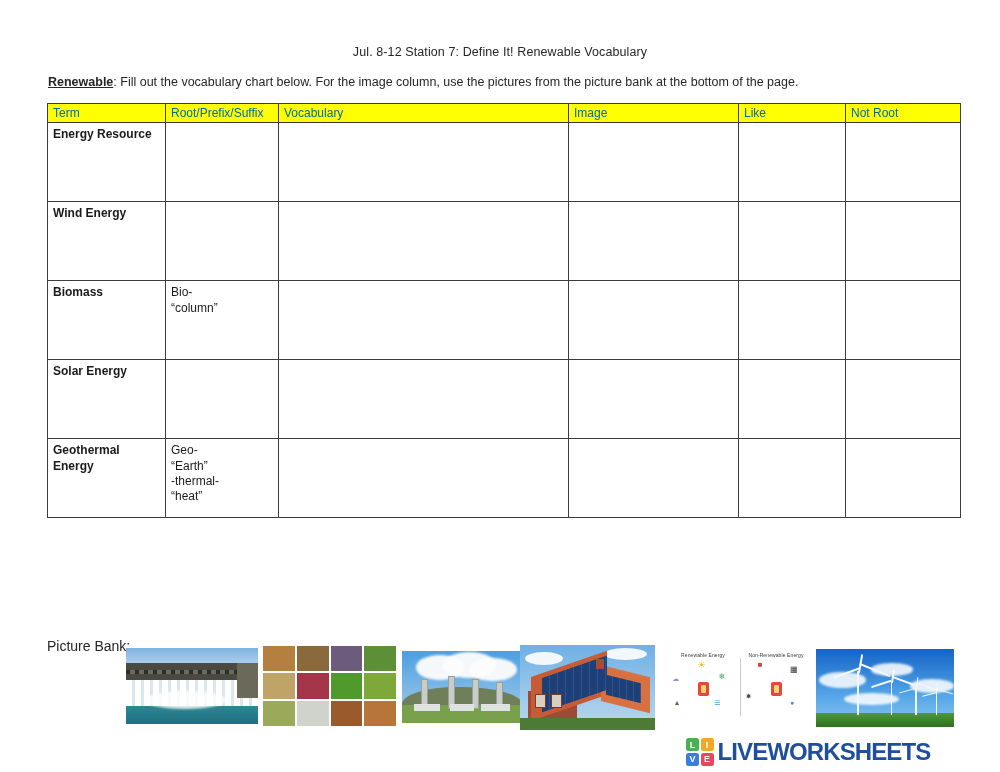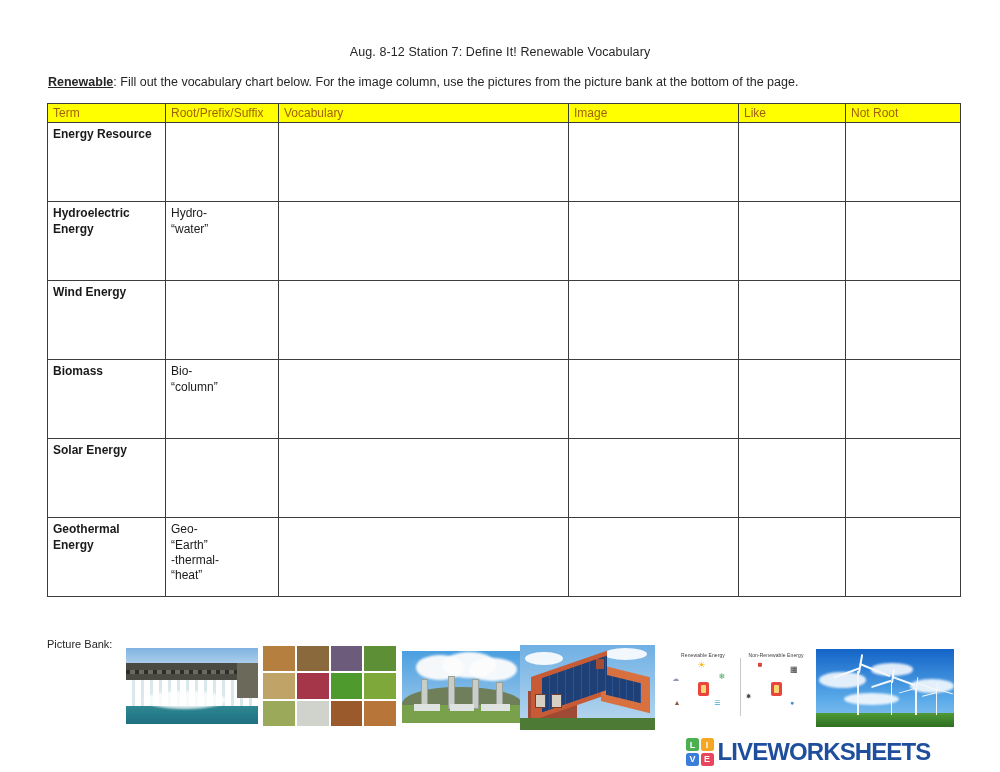--- a/index.html
+++ b/index.html
@@ -54,21 +54,21 @@
     vertical-align: top;
     padding: 4px 5px 2px 5px;
     line-height: 1.28;
   }
   .vocab-table thead th {
     background: #ffff00;
     font-weight: normal;
     text-align: left;
     height: 15px;
     font-size: 12px;
-    color: #a16207;
+    color: #0369a1;
     padding-top: 2px;
     padding-bottom: 1px;
   }
   .vocab-table tbody td {
     height: 72px;
   }
   .vocab-table tbody tr.row-alt td {
     border-top-color: #a6a6a6;
   }
   .term-cell {
@@ -84,21 +84,21 @@
   .col-def       { width: 290px; }
   .col-image     { width: 170px; }
   .col-like      { width: 107px; }
   .col-notlike   { width: 115px; }
 
   
   .picture-bank-label {
     position: absolute;
     top: 638px;
     left: 47px;
-    font-size: 11px;
+    font-size: 14px;
     color: #262626;
   }
   .picture-bank {
     position: absolute;
     top: 645px;
     left: 124px;
     width: 840px;
     height: 86px;
   }
   .pic {
@@ -211,21 +211,21 @@
     font-size: 24px;
     font-weight: bold;
     color: #1f4f9c;
     letter-spacing: -0.9px;
     font-family: "Liberation Sans", sans-serif;
   }
 </style>
 </head>
 <body>
 
-<div class="worksheet-title">Aug. 8-12 Station 7: Define It! Renewable Vocabulary</div>
+<div class="worksheet-title">Jul. 8-12 Station 7: Define It! Renewable Vocabulary</div>
 
 <div class="directions">
   <span class="dir-label">Renewable</span><span>: Fill out the vocabulary chart below. For the image column, use the pictures from the picture bank at the bottom of the page.</span>
 </div>
 
 <table class="vocab-table">
   <colgroup>
     <col class="col-term">
       <col class="col-root">
       <col class="col-def">
@@ -245,29 +245,20 @@
   </thead>
   <tbody>
     <tr>
       <td class="term-cell">Energy Resource</td>
       <td class="root-cell"></td>
       <td></td>
       <td></td>
       <td></td>
       <td></td>
     </tr>
-    <tr class="row-alt">
-      <td class="term-cell">Hydroelectric Energy</td>
-      <td class="root-cell">Hydro-
-“water”</td>
-      <td></td>
-      <td></td>
-      <td></td>
-      <td></td>
-    </tr>
     <tr>
       <td class="term-cell">Wind Energy</td>
       <td class="root-cell"></td>
       <td></td>
       <td></td>
       <td></td>
       <td></td>
     </tr>
     <tr class="row-alt">
       <td class="term-cell">Biomass</td>

